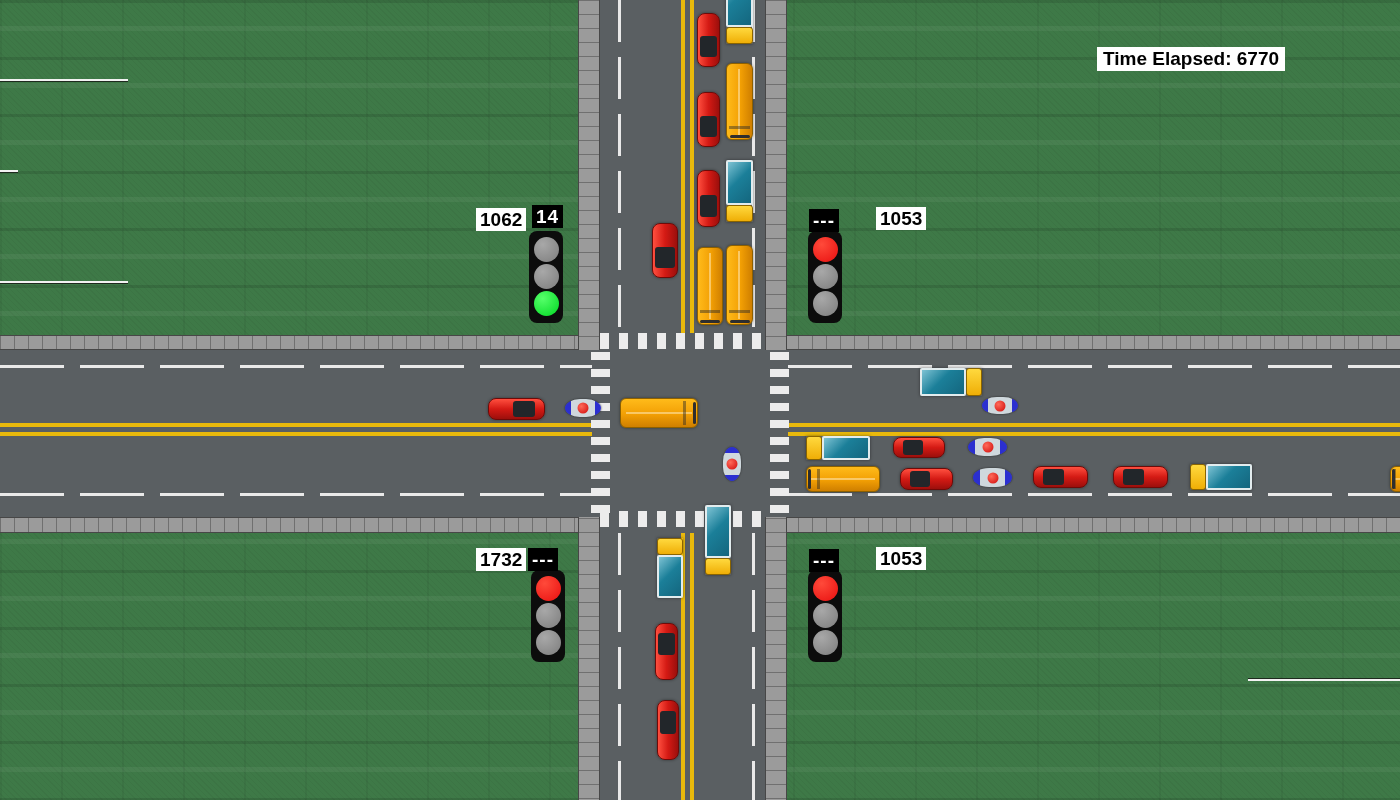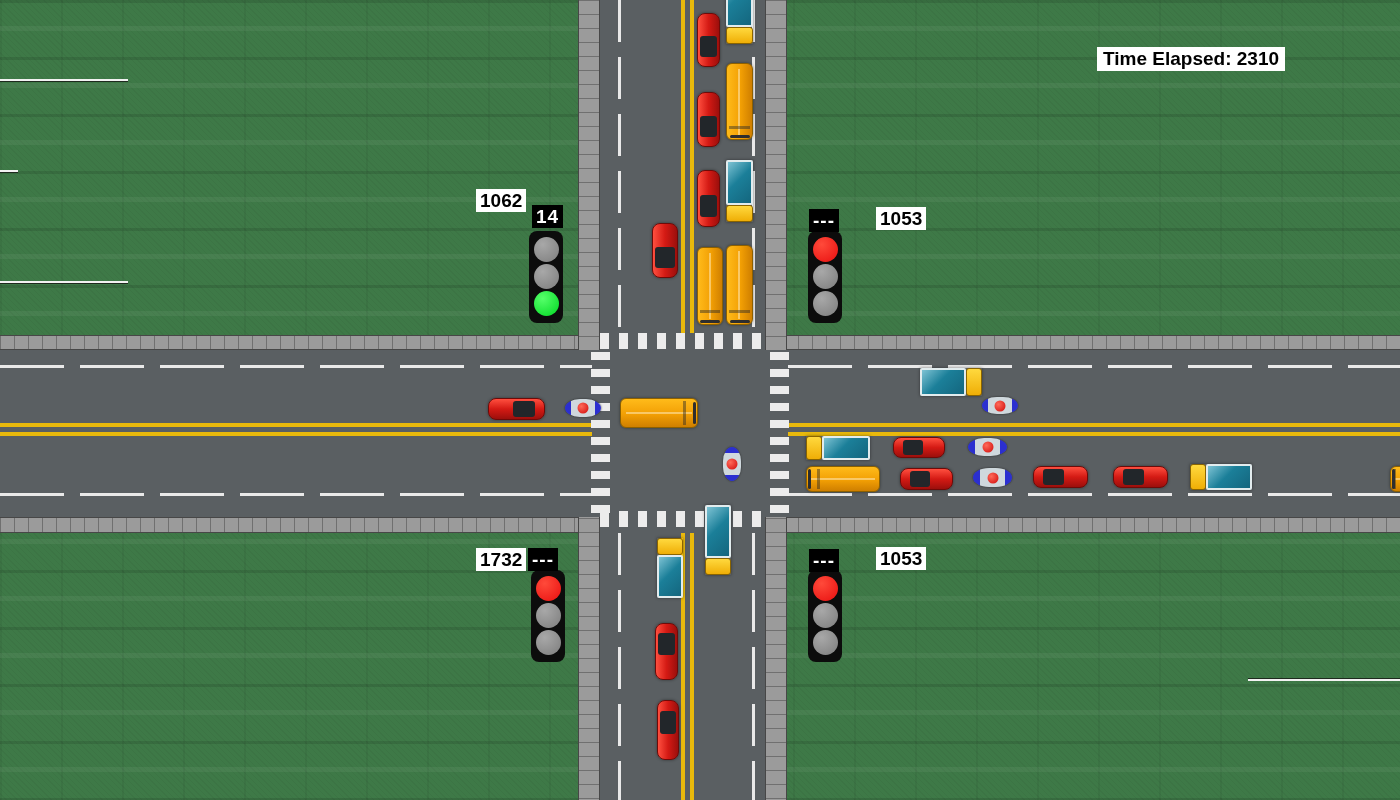--- a/index.html
+++ b/index.html
@@ -215,21 +215,21 @@
         <div class="truck-cab"></div>
         <div class="truck-bed"></div>
       </div>
       <div class="veh bus dir-left" style="left: 1390px; top: 466px; width: 18px; height: 26px;">
         <div class="bus-roofline"></div>
         <div class="bus-stripe"></div>
         <div class="bus-bumper"></div>
       </div>
     </div>
   <div id="lights-layer">
-      <div class="tag tag-white" style="left: 476px; top: 189px;">1062</div>
+      <div class="tag tag-white" style="left: 476px; top: 208px;">1062</div>
       <div class="tag tag-black" style="left: 532px; top: 205px;">14</div>
       <div class="tlight" style="left: 529px; top: 231px;">
         <div class="lamp lamp-off"></div>
         <div class="lamp lamp-off"></div>
         <div class="lamp lamp-green"></div>
       </div>
       <div class="tag tag-black" style="left: 809px; top: 209px;">---</div>
       <div class="tag tag-white" style="left: 876px; top: 207px;">1053</div>
       <div class="tlight" style="left: 808px; top: 231px;">
         <div class="lamp lamp-red"></div>
@@ -245,14 +245,14 @@
       </div>
       <div class="tag tag-black" style="left: 809px; top: 549px;">---</div>
       <div class="tag tag-white" style="left: 876px; top: 547px;">1053</div>
       <div class="tlight" style="left: 808px; top: 570px;">
         <div class="lamp lamp-red"></div>
         <div class="lamp lamp-off"></div>
         <div class="lamp lamp-off"></div>
       </div>
     </div>
 
-  <div class="hud-time">Time Elapsed: 2310</div>
+  <div class="hud-time">Time Elapsed: 6770</div>
 </div>
 
 </body></html>

